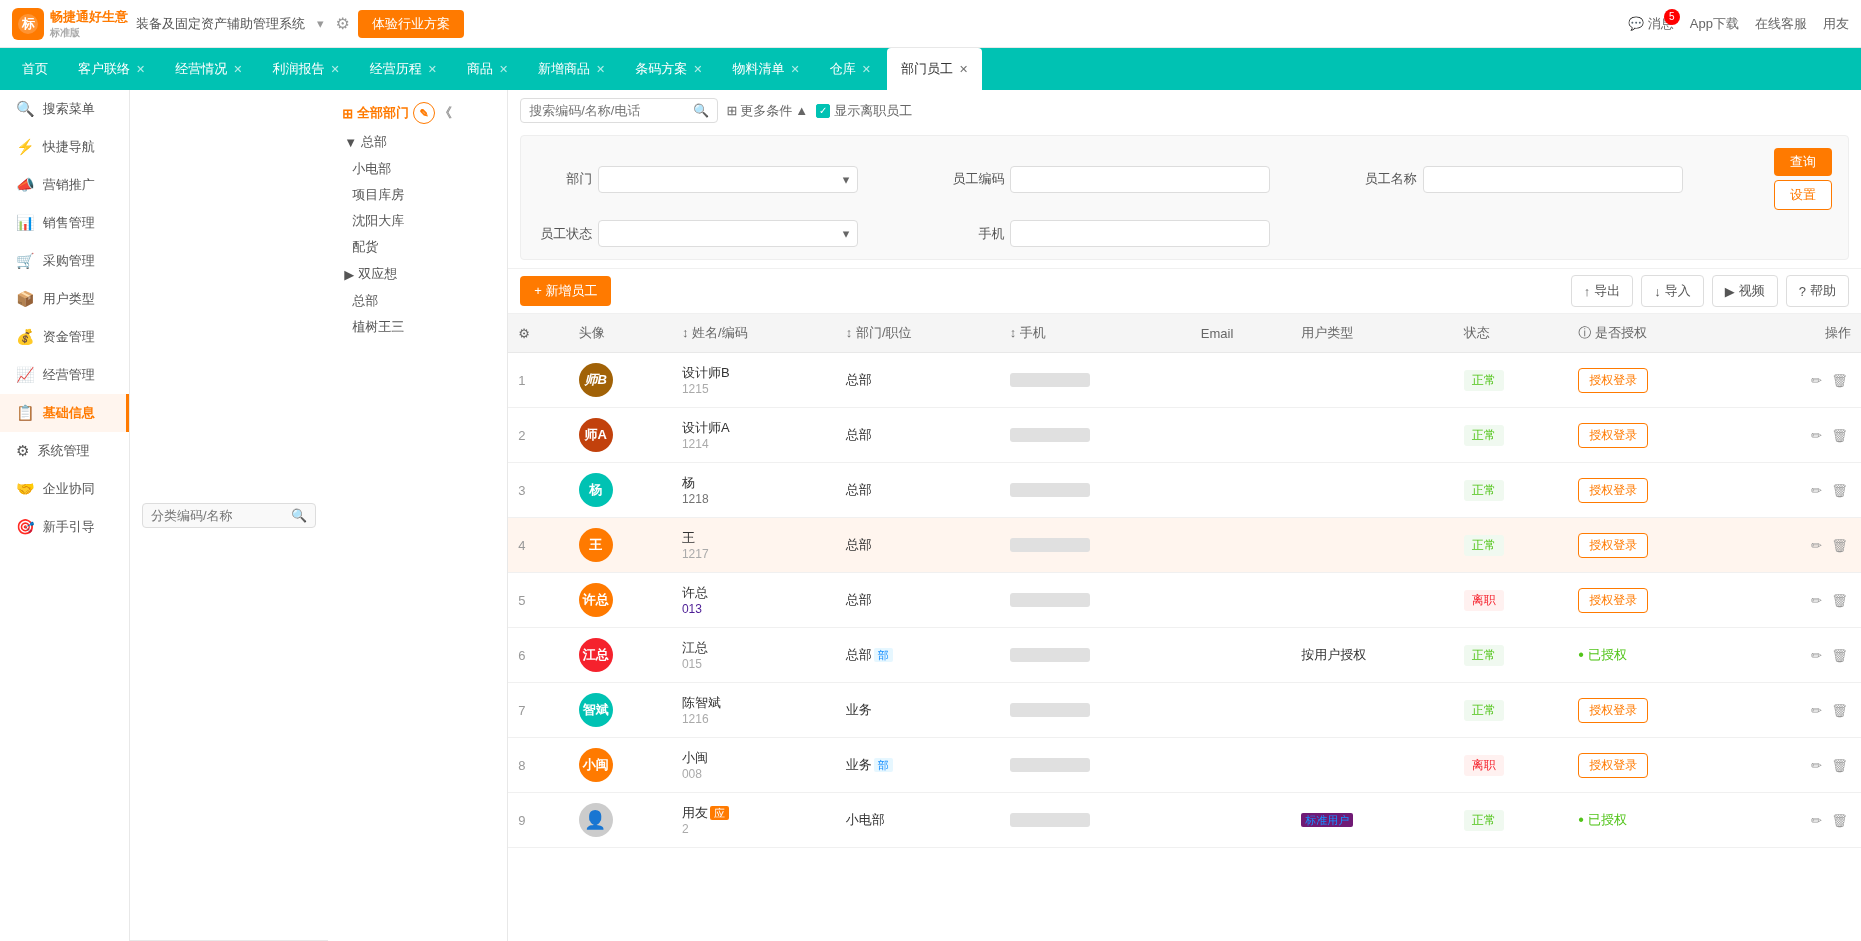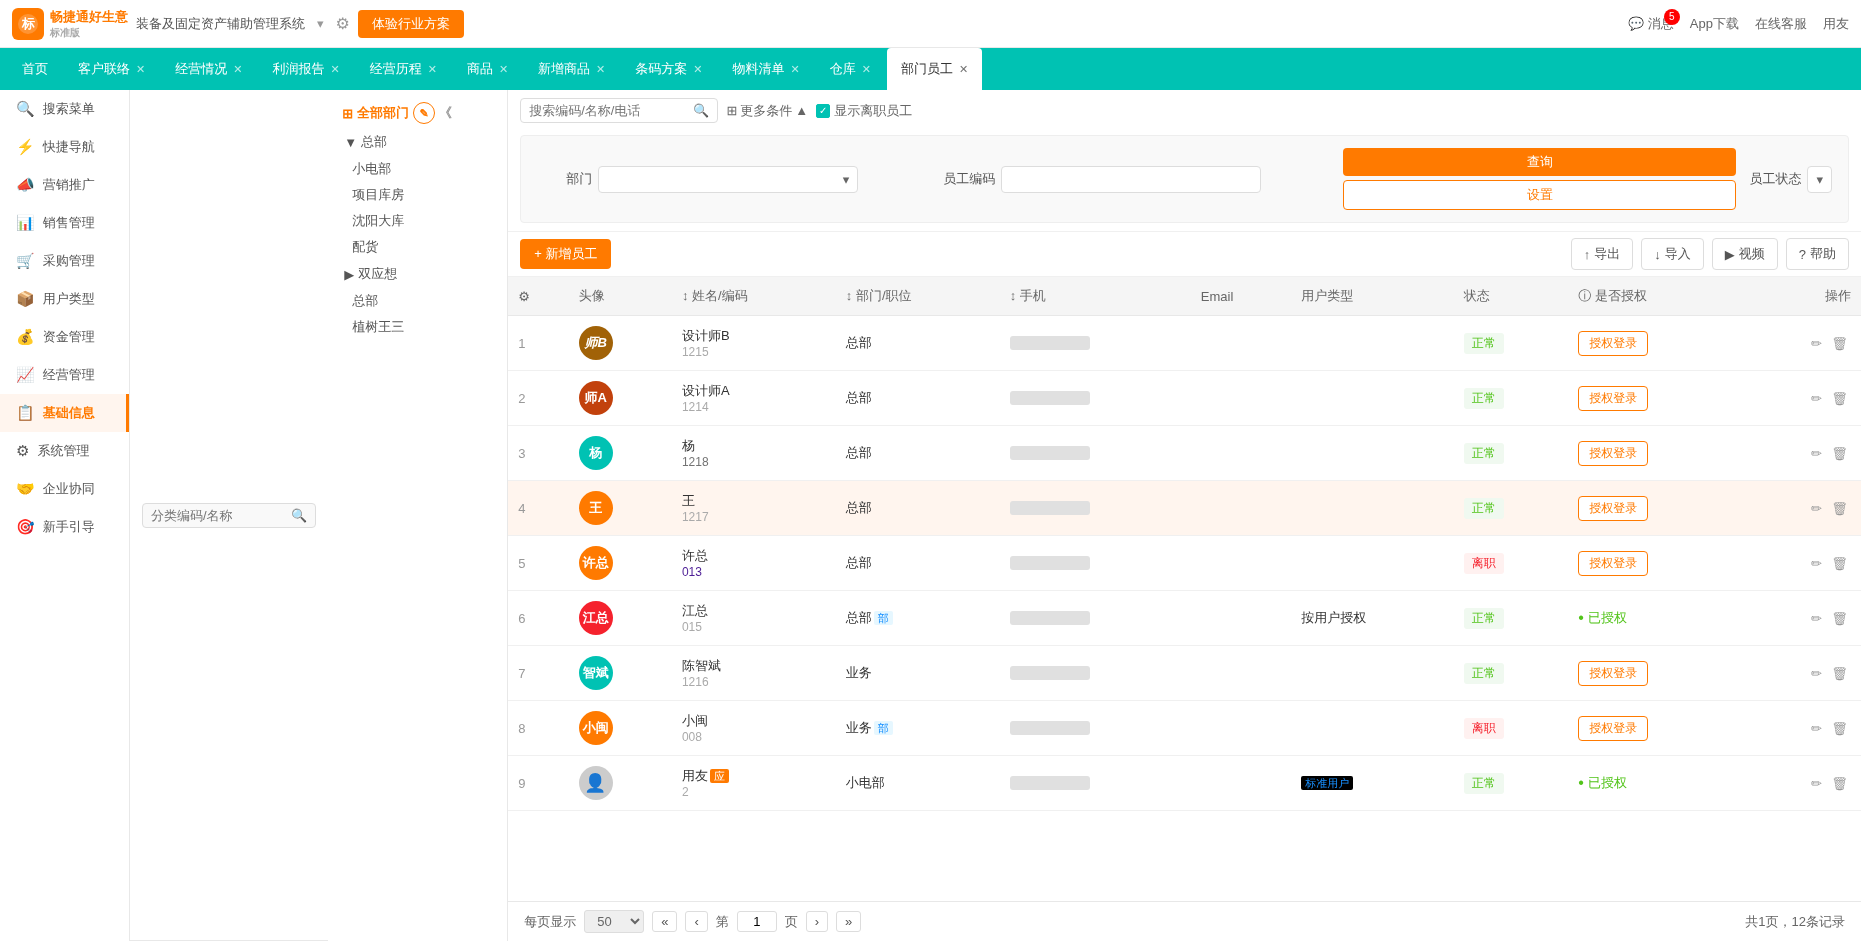--- a/index.html
+++ b/index.html
@@ -77,21 +77,21 @@
     tr.highlighted { background: #fff5ee; }
     .avatar { width: 34px; height: 34px; border-radius: 50%; display: flex; align-items: center; justify-content: center; color: #fff; font-size: 13px; font-weight: bold; }
     .status-badge { display: inline-block; padding: 2px 8px; border-radius: 3px; font-size: 12px; }
     .status-normal { background: #f0f9f0; color: #52c41a; }
     .status-resigned { background: #fff1f0; color: #f5222d; }
     .btn-auth { border: 1px solid #ff7a00; color: #ff7a00; background: #fff; border-radius: 4px; padding: 3px 10px; cursor: pointer; font-size: 12px; white-space: nowrap; }
     .auth-granted { color: #52c41a; display: flex; align-items: center; gap: 4px; }
     .auth-granted::before { content: '•'; font-size: 16px; }
     .op-btn { color: #999; cursor: pointer; margin: 0 3px; }
     .blurred { background: #e0e0e0; border-radius: 3px; color: transparent; user-select: none; width: 80px; display: inline-block; height: 14px; }
-    .user-type-badge { background: #000000; color: #1890ff; border-radius: 2px; padding: 1px 4px; font-size: 11px; }
+    .user-type-badge { background: #701a75; color: #1890ff; border-radius: 2px; padding: 1px 4px; font-size: 11px; }
     .dept-badge { background: #e6f7ff; color: #1890ff; border-radius: 2px; padding: 1px 4px; font-size: 11px; margin-left: 2px; }
     .respond-badge { background: #ff7a00; color: #fff; border-radius: 2px; padding: 1px 4px; font-size: 11px; margin-left: 2px; }
 
     
     .pagination { padding: 8px 16px; background: #fff; border-top: 1px solid #e8e8e8; display: flex; align-items: center; gap: 8px; color: #666; font-size: 13px; }
     .pagination .page-size-label { color: #666; }
     .page-size-select { border: 1px solid #ddd; border-radius: 3px; padding: 2px 8px; color: #666; }
     .page-nav-btn { border: 1px solid #ddd; border-radius: 3px; padding: 2px 8px; cursor: pointer; background: #fff; color: #555; }
     .page-input { width: 40px; border: 1px solid #ddd; border-radius: 3px; padding: 2px 4px; text-align: center; }
     .pagination-right { margin-left: auto; }
@@ -291,30 +291,38 @@
               <span class="filter-label">部门</span>
               <div class="filter-select" style="flex:1;">
                 <span style="color:#ccc;"></span>
                 <span>▾</span>
               </div>
             </div>
             <div style="display:flex;align-items:center;gap:6px;">
               <span class="filter-label">员工编码</span>
               <input class="filter-input" type="text" style="flex: 1 1 0%;">
             </div>
+            <div style="display:flex;align-items:center;gap:6px;">
+              <span class="filter-label">员工名称</span>
+              <input class="filter-input" type="text" style="flex: 1 1 0%;">
+            </div>
             <div style="display:flex;flex-direction:column;gap:4px;">
               <button class="filter-btn-query">查询</button>
               <button class="filter-btn-set">设置</button>
             </div>
             <div style="display:flex;align-items:center;gap:6px;">
               <span class="filter-label">员工状态</span>
               <div class="filter-select" style="flex:1;">
                 <span style="color:#ccc;"></span>
                 <span>▾</span>
               </div>
+            </div>
+            <div style="display:flex;align-items:center;gap:6px;">
+              <span class="filter-label">手机</span>
+              <input class="filter-input" type="text" style="flex: 1 1 0%;">
             </div>
           </div>
         </div>
 
         <div class="toolbar">
           <button class="btn-add">+ 新增员工</button>
           <div class="toolbar-right">
             <button class="btn-outline">
               <span>↑</span>
               <span>导出</span>
@@ -532,31 +540,16 @@
                   </td>
       <td style="text-align:right;">
         <span class="op-btn" title="编辑">✏</span>
         <span class="op-btn" title="删除">🗑</span>
       </td>
     </tr>
               </tbody>
           </table>
         </div>
 
-        <div class="pagination">
-          <span class="page-size-label">每页显示</span>
-          <select class="page-size-select">
-            <option>50</option>
-            <option>100</option>
-          </select>
-          <button class="page-nav-btn">«</button>
-          <button class="page-nav-btn">‹</button>
-          <span>第</span>
-          <input class="page-input" type="text" value="1" style="">
-          <span>页</span>
-          <button class="page-nav-btn">›</button>
-          <button class="page-nav-btn">»</button>
-          <span class="pagination-right">共1页，12条记录</span>
-        </div>
       </div>
     </div>
   </div>
 </div>
 
 </body></html>

